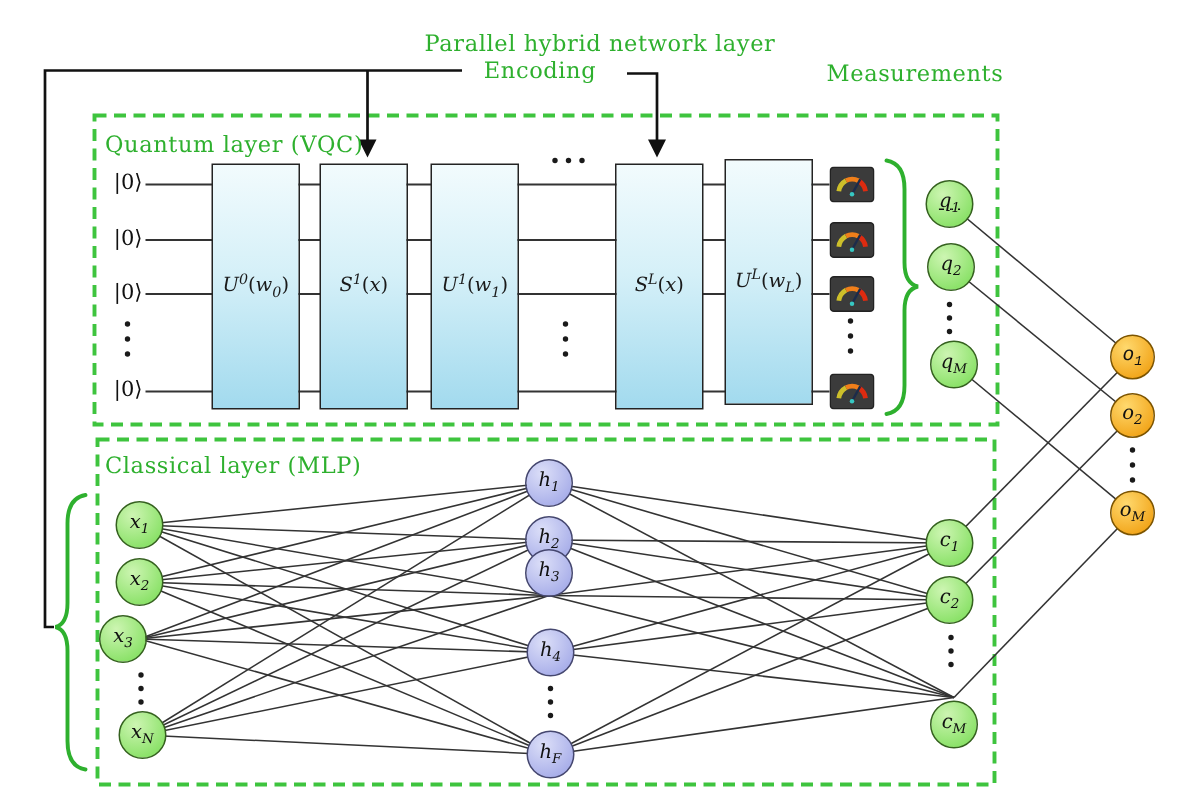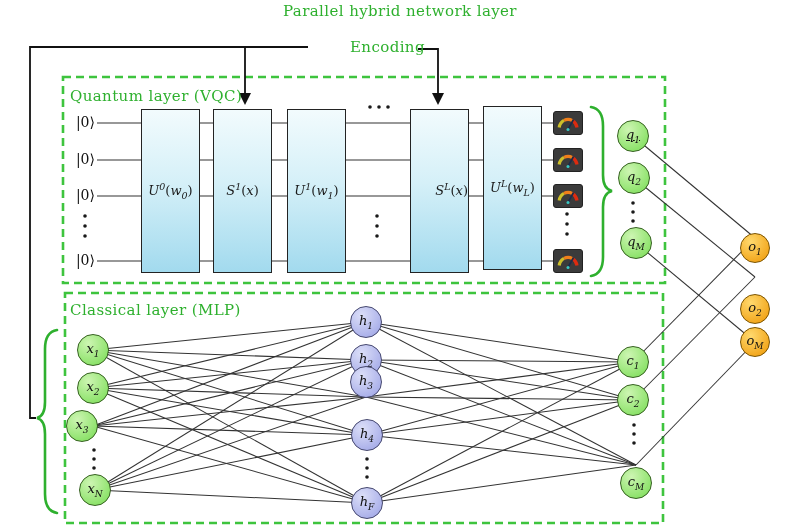--- a/index.html
+++ b/index.html
@@ -130,40 +130,41 @@
       <circle cx="94" cy="450" r="1.8"></circle>
         <circle cx="94" cy="459" r="1.8"></circle>
         <circle cx="94" cy="468" r="1.8"></circle>
 
       <circle cx="367" cy="459" r="1.8"></circle>
         <circle cx="367" cy="468" r="1.8"></circle>
         <circle cx="367" cy="477" r="1.8"></circle>
     </g>
   </svg>
 
-  <div class="lab" style="left:250px;top:2px;width:300px;text-align:center;">Parallel hybrid network layer</div>
-  <div class="lab" style="left:318px;top:38px;width:84px;text-align:left;margin-left:32px;">Encoding</div>
+  <div class="lab" style="left:250px;top:20px;width:300px;text-align:center;">Parallel hybrid network layer</div>
+  <div class="lab" style="left:318px;top:38px;width:84px;text-align:center;">Encoding</div>
+  <div class="lab" style="left:548px;top:40px;width:124px;text-align:center;">Measurements</div>
   <div class="lab" style="left:70px;top:87px;text-align:right;">Quantum layer (VQC)</div>
   <div class="lab" style="left:70px;top:301px;">Classical layer (MLP)</div>
 
   <div class="ket" style="left:55px;top:114px;">|0⟩</div>
   <div class="ket" style="left:55px;top:151px;">|0⟩</div>
   <div class="ket" style="left:55px;top:187px;">|0⟩</div>
   <div class="ket" style="left:55px;top:252px;">|0⟩</div>
 
   <div class="gate" style="left:141px;top:109px;">
     <span class="glabel"><i>U</i><sup>0</sup><span>(</span><i>w</i><sub>0</sub><span>)</span></span>
   </div>
   <div class="gate" style="left:213px;top:109px;justify-content:center;">
     <span class="glabel"><i>S</i><sup>1</sup><span>(</span><i>x</i><sub></sub><span>)</span></span>
   </div>
   <div class="gate" style="left:287px;top:109px;">
     <span class="glabel"><i>U</i><sup>1</sup><span>(</span><i>w</i><sub>1</sub><span>)</span></span>
   </div>
-  <div class="gate" style="left:410px;top:109px;justify-content:flex-end;">
+  <div class="gate" style="left:410px;top:109px;">
     <span class="glabel"><i>S</i><sup>L</sup><span>(</span><i>x</i><sub></sub><span>)</span></span>
   </div>
   <div class="gate" style="left:483px;top:106px;">
     <span class="glabel"><i>U</i><sup>L</sup><span>(</span><i>w</i><sub>L</sub><span>)</span></span>
   </div>
 
   <div class="meter" style="left:553px;top:111px;">
     <svg width="30" height="24" viewBox="0 0 30 24">
         <rect x="0.5" y="0.5" width="29" height="23" rx="2.5" fill="#3b3b3b" stroke="#222"></rect>
         <path d="M6.2,16.5 A9.5,9.5 0 0 1 11,9.4" fill="none" stroke="#cdbf2a" stroke-width="3.2"></path>
@@ -246,23 +247,23 @@
   <div class="node green-node" style="left:617px;top:346px;">
     <span class="nl"><i>c</i><sub>1</sub></span>
     </div>
   <div class="node green-node" style="left:617px;top:384px;">
     <span class="nl"><i>c</i><sub>2</sub></span>
     </div>
   <div class="node green-node" style="left:620px;top:467px;">
     <span class="nl"><i>c</i><sub>M</sub></span>
     </div>
 
-  <div class="node orange-node" style="left:740px;top:233px;">
+  <div class="node orange-node" style="left:740px;top:223px;font-family:Liberation Mono, monospace;">
     <span class="nl"><i>o</i><sub>1</sub></span>
     </div>
-  <div class="node orange-node" style="left:740px;top:262px;margin-top:32px;">
+  <div class="node orange-node" style="left:740px;top:262px;">
     <span class="nl"><i>o</i><sub>2</sub></span>
     </div>
   <div class="node orange-node" style="left:740px;top:327px;">
     <span class="nl"><i>o</i><sub>M</sub></span>
     </div>
 
 </div>
 
 </body></html>

